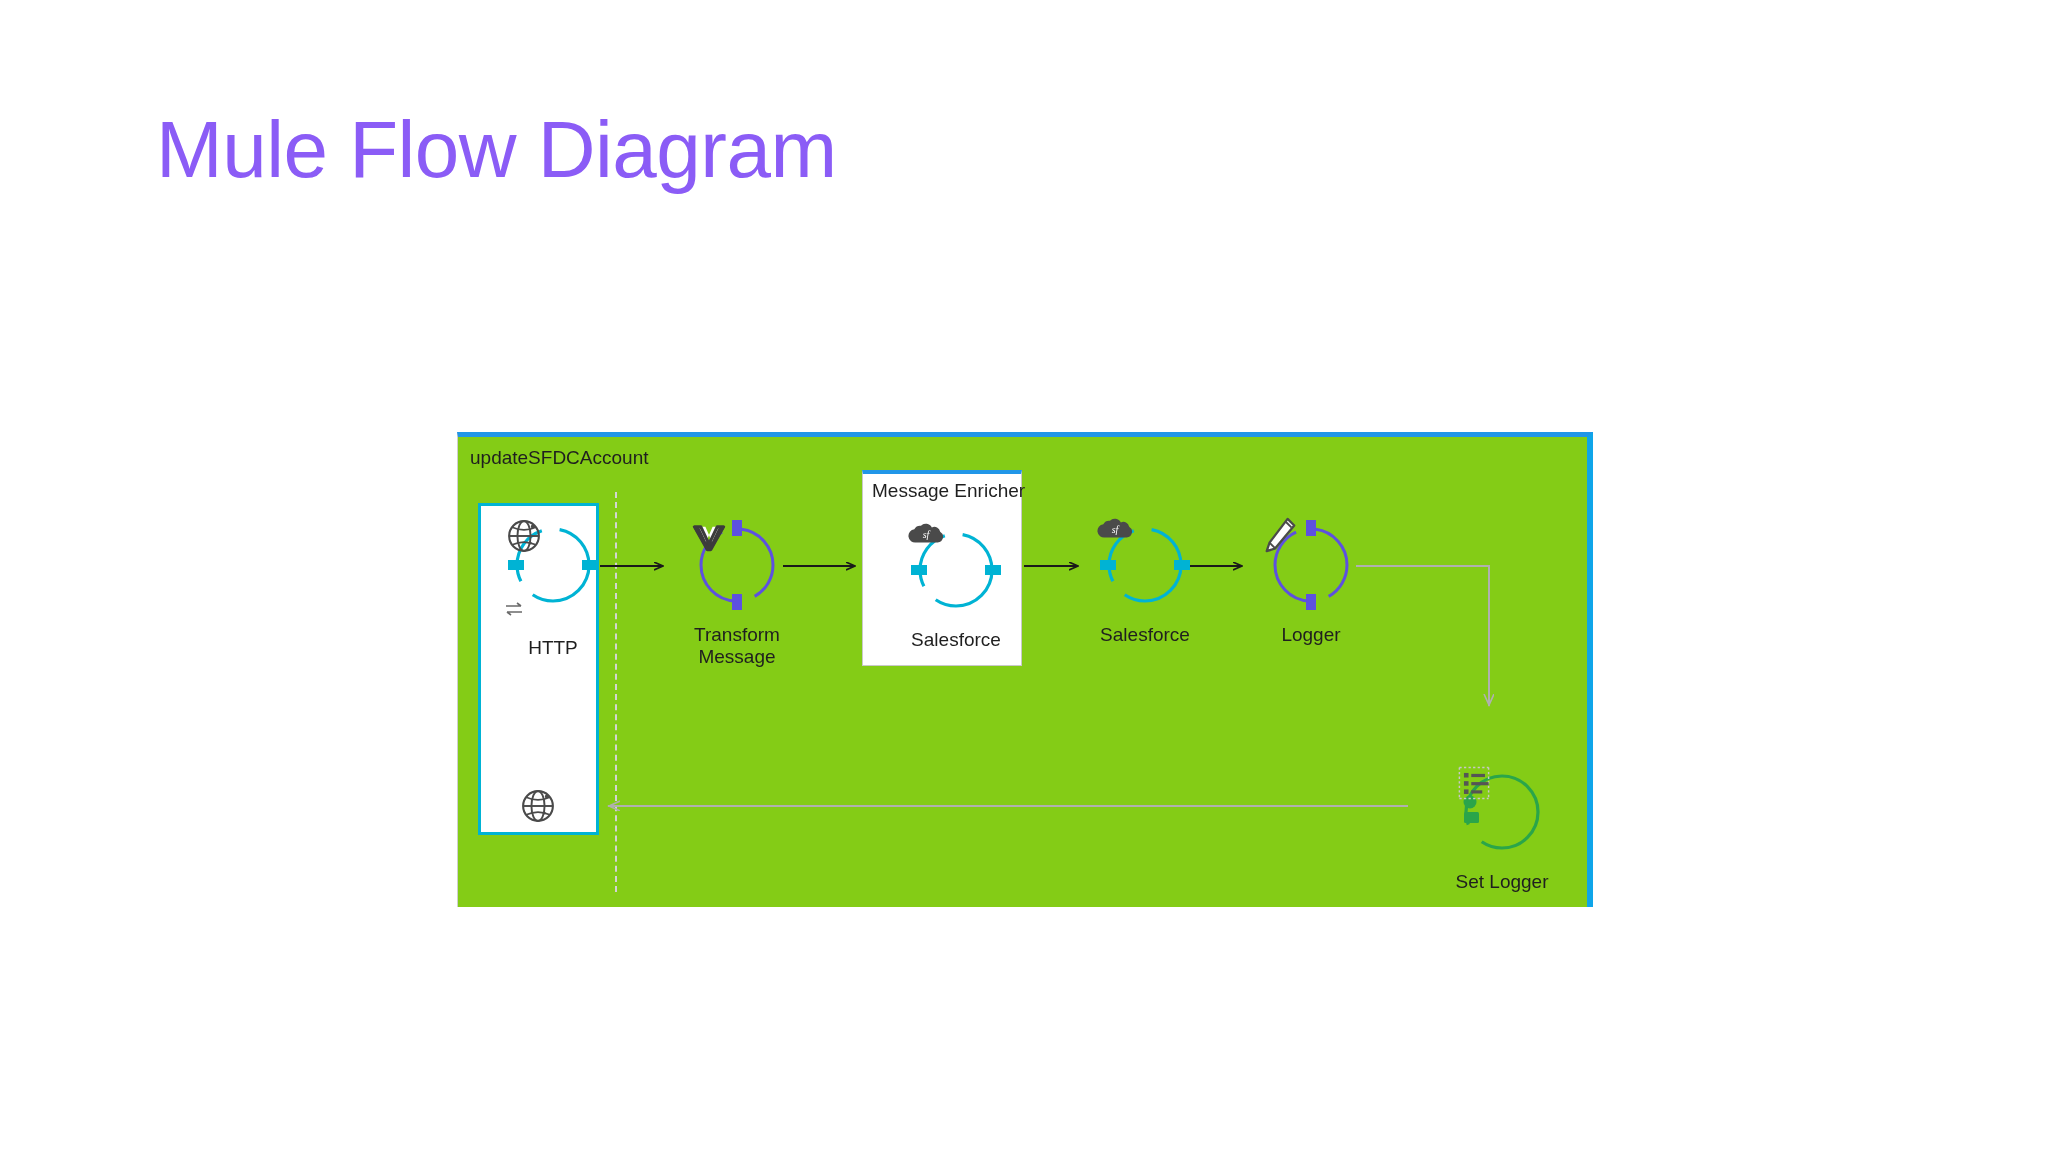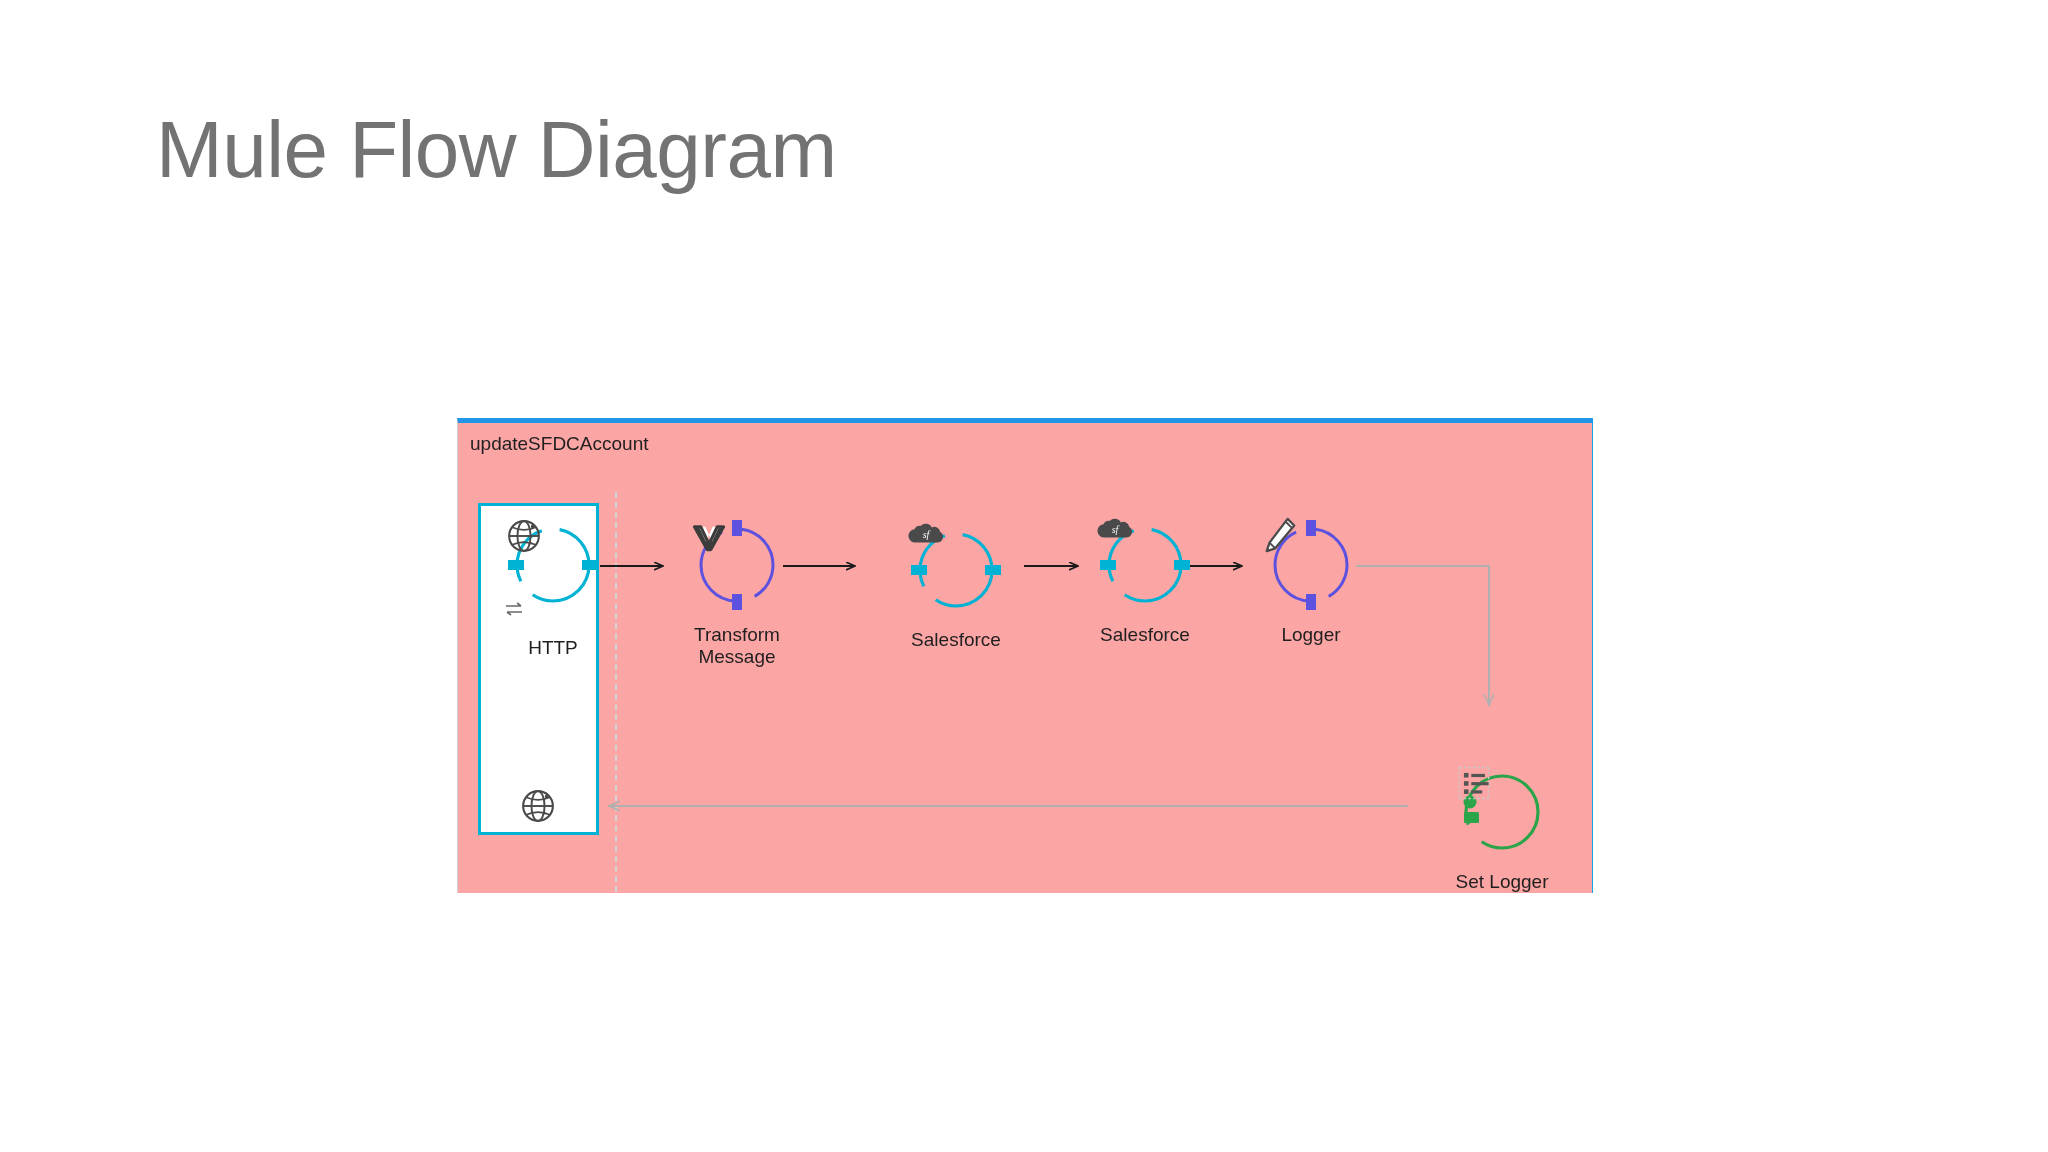--- a/index.html
+++ b/index.html
@@ -16,47 +16,47 @@
     -webkit-font-smoothing: antialiased;
   }
 
   
   #slide-title {
     position: absolute;
     left: 156px;
     top: 110px;
     font-size: 80px;
     font-weight: 300;
-    color: #737373;
+    color: #8b5cf6;
     letter-spacing: -0.5px;
     line-height: 1;
     white-space: nowrap;
   }
 
   
   #flow-canvas {
     position: absolute;
     left: 0;
     top: 0;
     width: 2048px;
     height: 1152px;
   }
 
   
   #flow-container {
     position: absolute;
     left: 457px;
-    top: 418px;
+    top: 432px;
     width: 1136px;
     height: 475px;
     border-top: 5px solid #2196e8;
     border-left: 1px solid #cfcfcf;
-    border-right: 1px solid #0ea5e9;
+    border-right: 6px solid #0ea5e9;
     box-sizing: border-box;
-    background: #fca5a5;
+    background: #84cc16;
   }
   #flow-container-label {
     position: absolute;
     left: 12px;
     top: 10px;
     font-size: 19px;
     color: #1f1f1f;
     white-space: nowrap;
   }
 
@@ -151,20 +151,23 @@
 <div id="flow-canvas">
 
   <div id="flow-container">
     <div id="flow-container-label">updateSFDCAccount</div>
   </div>
 
   <div id="flow-divider"></div>
 
   <div id="http-container"></div>
 
+  <div class="scope-box" id="scope-enricher" style="left:862px; top:470px; width:160px; height:196px;">
+    <div class="scope-label">Message Enricher</div>
+  </div>
 
 
   <svg id="connectors" width="2048" height="1152">
     <defs>
       <marker id="arrowBlack" markerWidth="10" markerHeight="10" refX="9" refY="4" orient="auto" markerUnits="userSpaceOnUse">
         <path d="M0,0 L9,4 L0,8" fill="none" stroke="#1a1a1a" stroke-width="1.6"></path>
       </marker>
       <marker id="arrowGray" markerWidth="14" markerHeight="12" refX="12" refY="5" orient="auto" markerUnits="userSpaceOnUse">
         <path d="M0,0 L11,5 L0,10" fill="none" stroke="#b0b0b0" stroke-width="1.6"></path>
       </marker>

